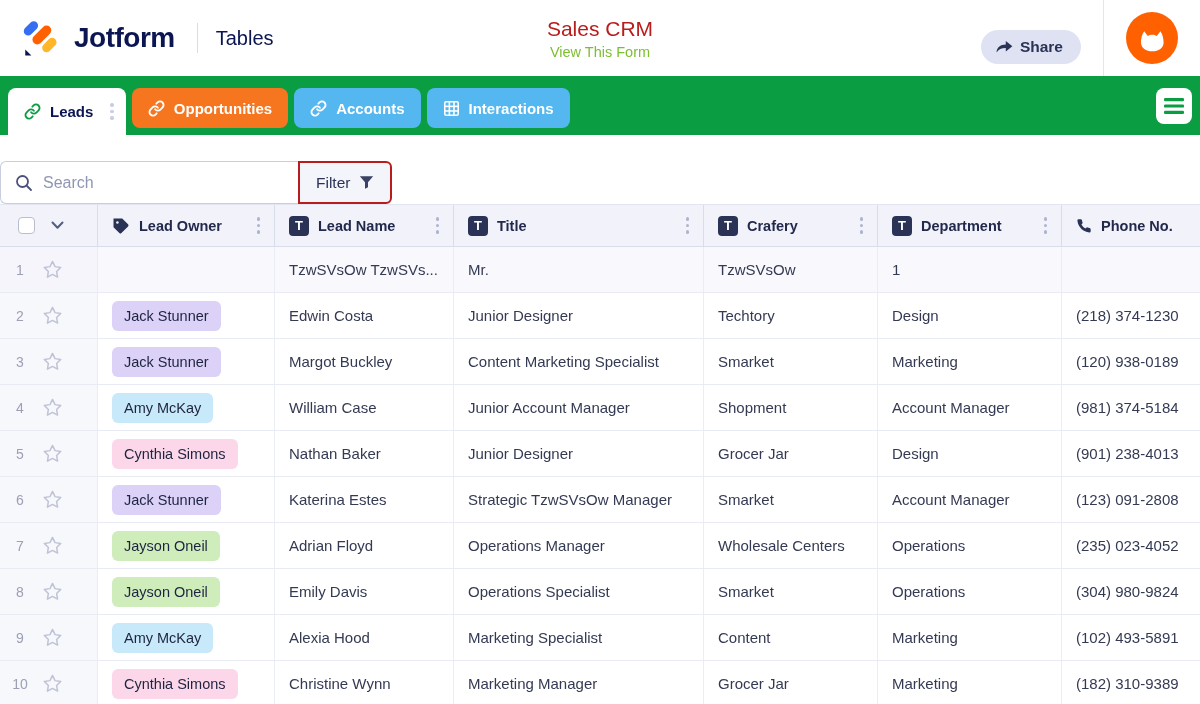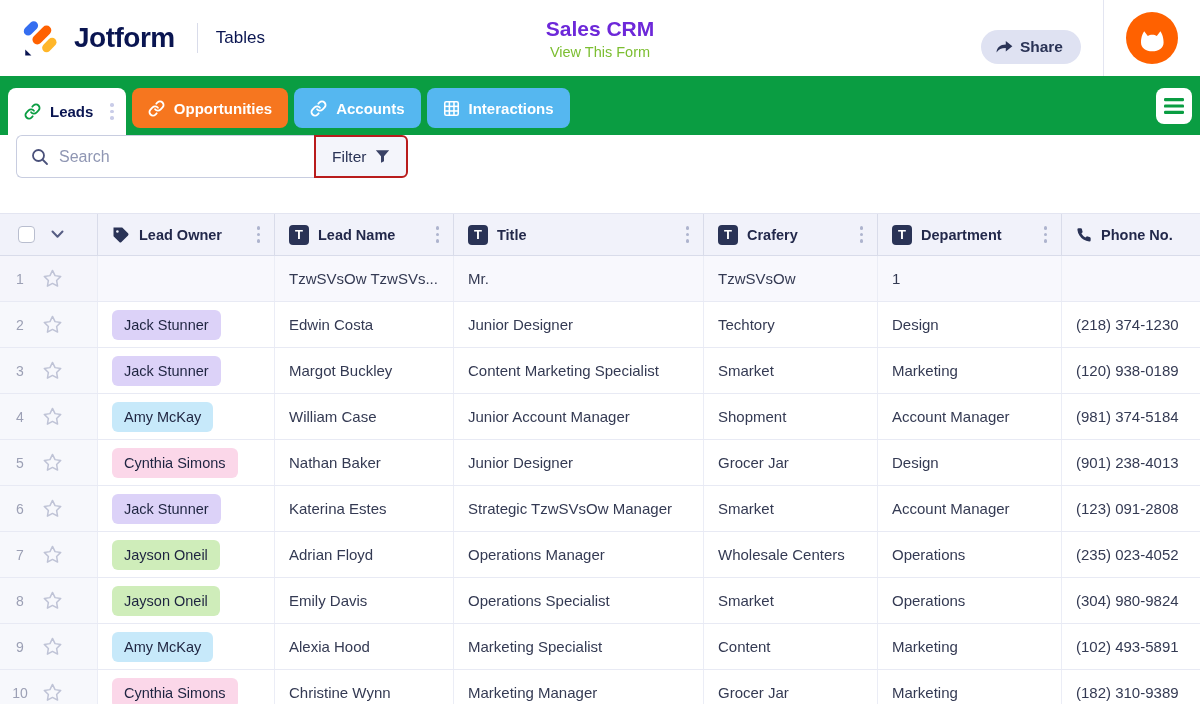--- a/index.html
+++ b/index.html
@@ -5,40 +5,40 @@
   * { margin:0; padding:0; box-sizing:border-box; }
   html,body { width:1200px; height:704px; overflow:hidden; }
   body { font-family:"Liberation Sans", sans-serif; background:#fff; color:#343A53; }
   .app { width:1200px; height:704px; display:flex; flex-direction:column; overflow:hidden; }
 
   
   .topbar { height:76px; background:#fff; display:flex; align-items:center; position:relative; flex:0 0 auto; }
   .brand-wrap { display:flex; align-items:center; gap:12px; padding-left:20px; }
   .brand-name { font-size:28px; font-weight:bold; color:#0A1551; letter-spacing:-0.5px; }
   .brand-divider { width:1px; height:30px; background:#D9DCEA; margin-left:10px; }
-  .product-name { font-size:17px; color:#0A1551; margin-left:6px; }
+  .product-name { font-size:20px; color:#0A1551; margin-left:6px; }
   .title-block { position:absolute; left:0; right:0; top:0; height:76px; display:flex; flex-direction:column; align-items:center; justify-content:center; pointer-events:none; }
-  .sheet-title { font-size:21px; font-weight:bold; color:#6d28d9; }
+  .sheet-title { font-size:21px; font-weight:normal; color:#b91c1c; }
   .view-form { font-size:14.5px; color:#7CBE31; margin-top:3px; pointer-events:auto; cursor:pointer; }
   .topbar-right { margin-left:auto; display:flex; align-items:center; height:100%; }
   .share-btn { display:flex; align-items:center; gap:7px; background:#DFE2F2; border:none; border-radius:18px; padding:8px 18px 8px 14px; font-size:15.5px; font-weight:bold; color:#2A3356; cursor:pointer; margin-right:22px; font-family:inherit;margin-top:17px; }
   .right-divider { width:1px; height:76px; background:#E3E5F1; }
   .avatar-wrap { width:96px; display:flex; align-items:center; justify-content:center; }
 
   
   .tabbar { height:59px; background:#0A9D42; display:flex; align-items:flex-start; padding:12px 8px 0 8px; flex:0 0 auto; position:relative; }
   .tab { display:flex; align-items:center; gap:9px; height:40px; border-radius:8px; padding:0 16px; margin-right:6px; font-size:15px; font-weight:bold; color:#fff; cursor:pointer; }
   .tab.active { background:#fff; color:#0A1551; height:47px; border-radius:8px 8px 0 0; padding-right:8px; }
   .tab .icon svg { display:block; }
   .tab-kebab { display:flex; flex-direction:column; gap:3px; padding:4px 4px 4px 8px; cursor:pointer; }
   .tab-kebab i { width:3.5px; height:3.5px; border-radius:50%; background:#C9CCE8; }
   .bar-menu-btn { margin-left:auto; width:36px; height:36px; background:#fff; border:none; border-radius:8px; display:flex; align-items:center; justify-content:center; cursor:pointer; }
 
   
-  .toolbar { height:78px; background:#fff; display:flex; align-items:flex-start; padding:0 16px; flex:0 0 auto; }
+  .toolbar { height:69px; background:#fff; display:flex; align-items:flex-end; padding:0 0; flex:0 0 auto; }
   .search-group { display:flex; height:43px; }
   .search-box { display:flex; align-items:center; gap:10px; width:298px; border:1px solid #C8CDE0; border-right:none; border-radius:6px 0 0 6px; background:#fff; padding:0 14px; }
   .search-box input { border:none; outline:none; font-size:16px; color:#343A53; width:100%; font-family:inherit; background:transparent; }
   .search-box input::placeholder { color:#8F96B3; }
   .filter-btn { display:flex; align-items:center; gap:9px; border:2px solid #b91c1c; border-radius:0 6px 6px 0; background:#F4F5FB; padding:0 16px; font-size:15.5px; color:#2A3356; cursor:pointer; font-family:inherit; }
 
   
   .grid { flex:1 1 auto; display:flex; flex-direction:column; overflow:hidden; }
   .ghead { height:43px; background:#F1F2FA; display:flex; border-top:1px solid #E3E5F1; border-bottom:1px solid #D9DCEA; flex:0 0 auto; font-weight:bold; color:#23294B; font-size:14.5px; }
   .ghead .cell { border-right:1px solid #D9DCEA; display:flex; align-items:center; }

